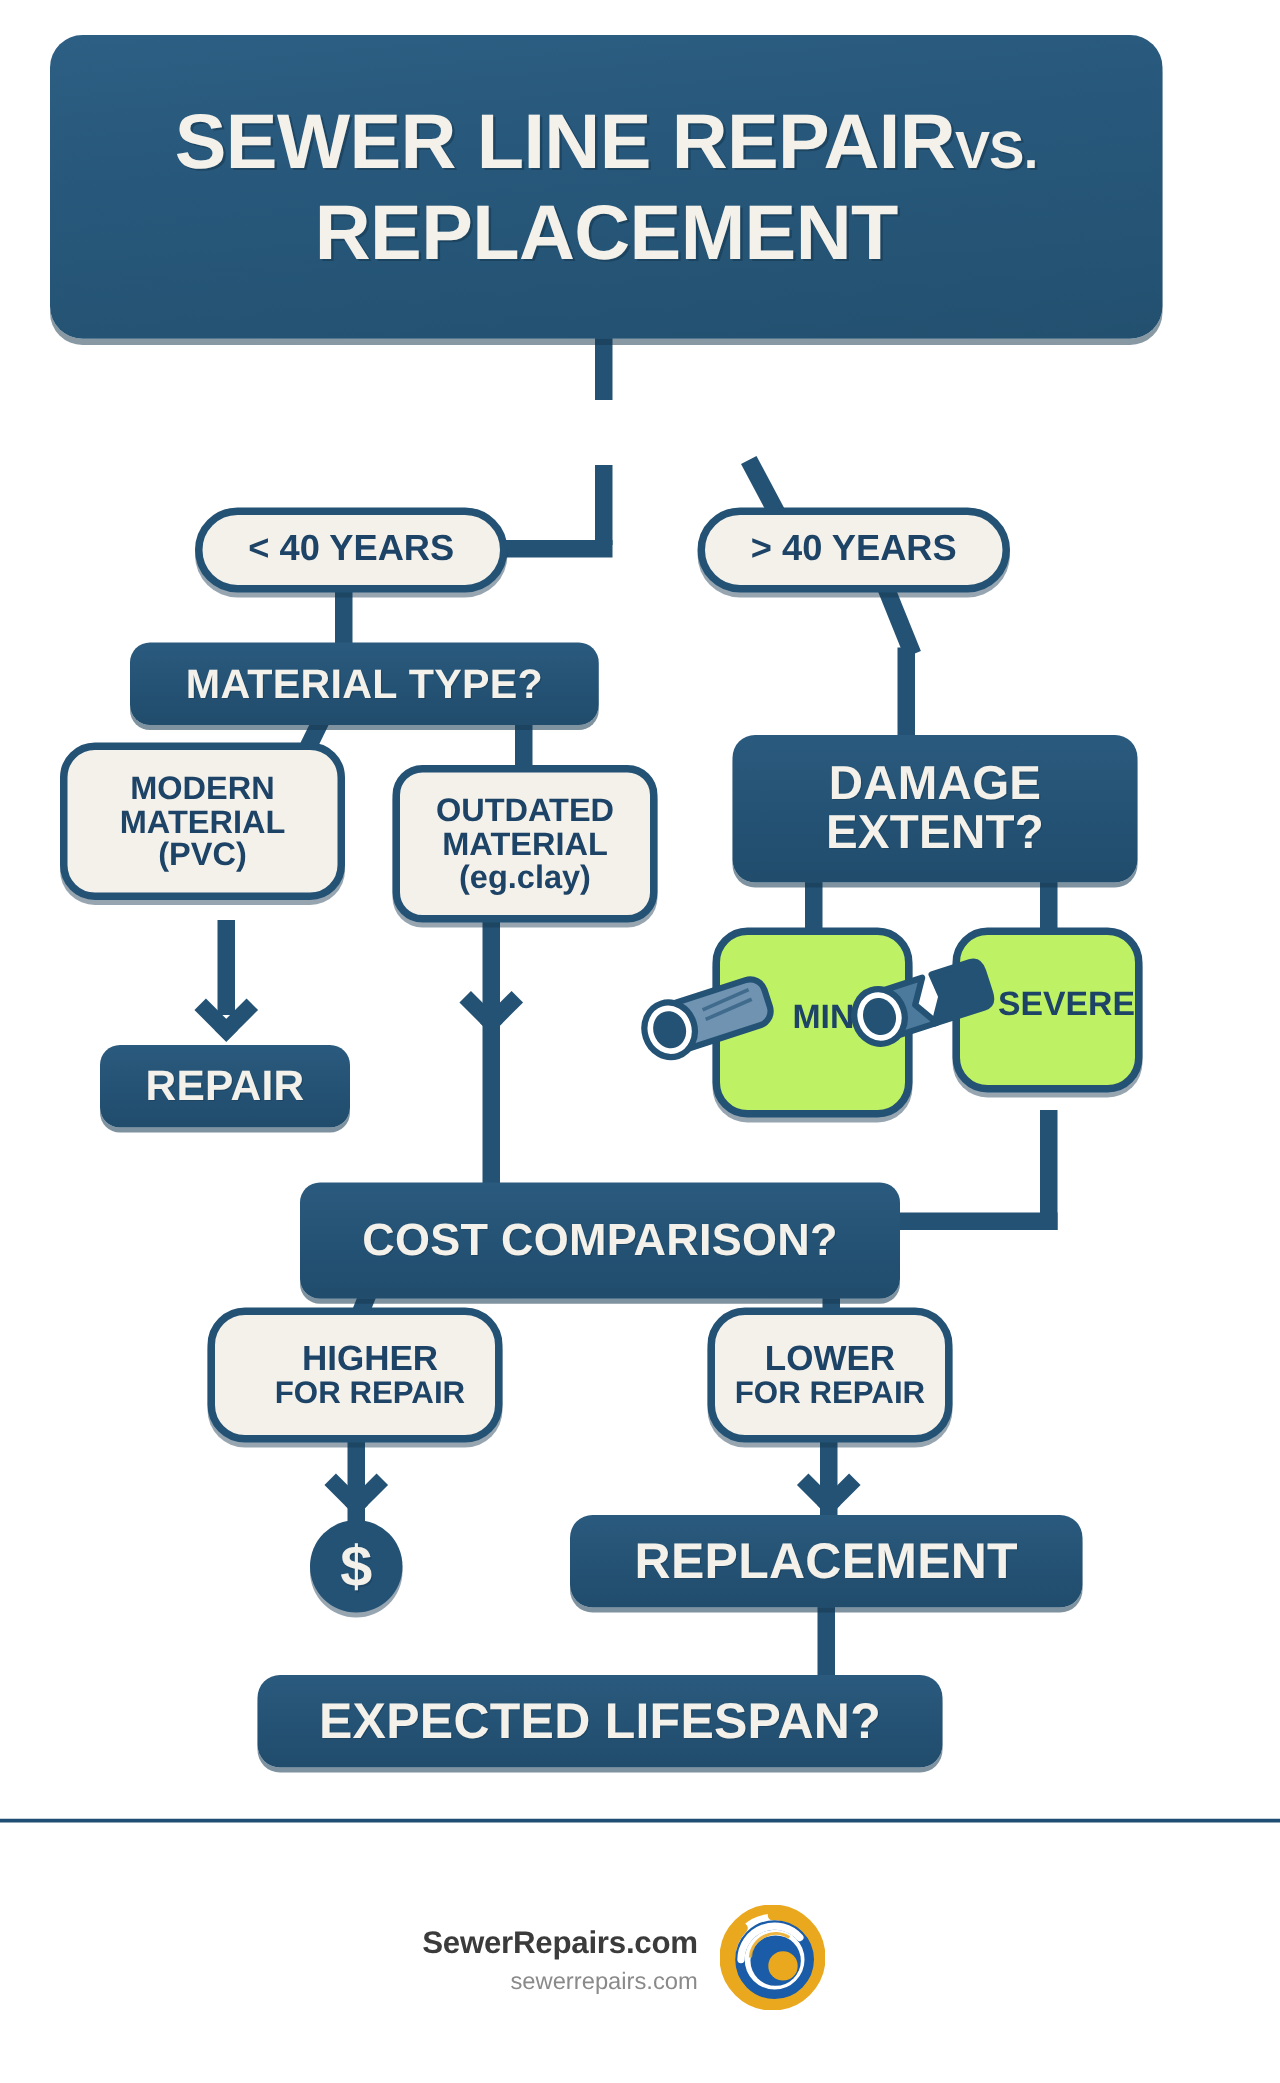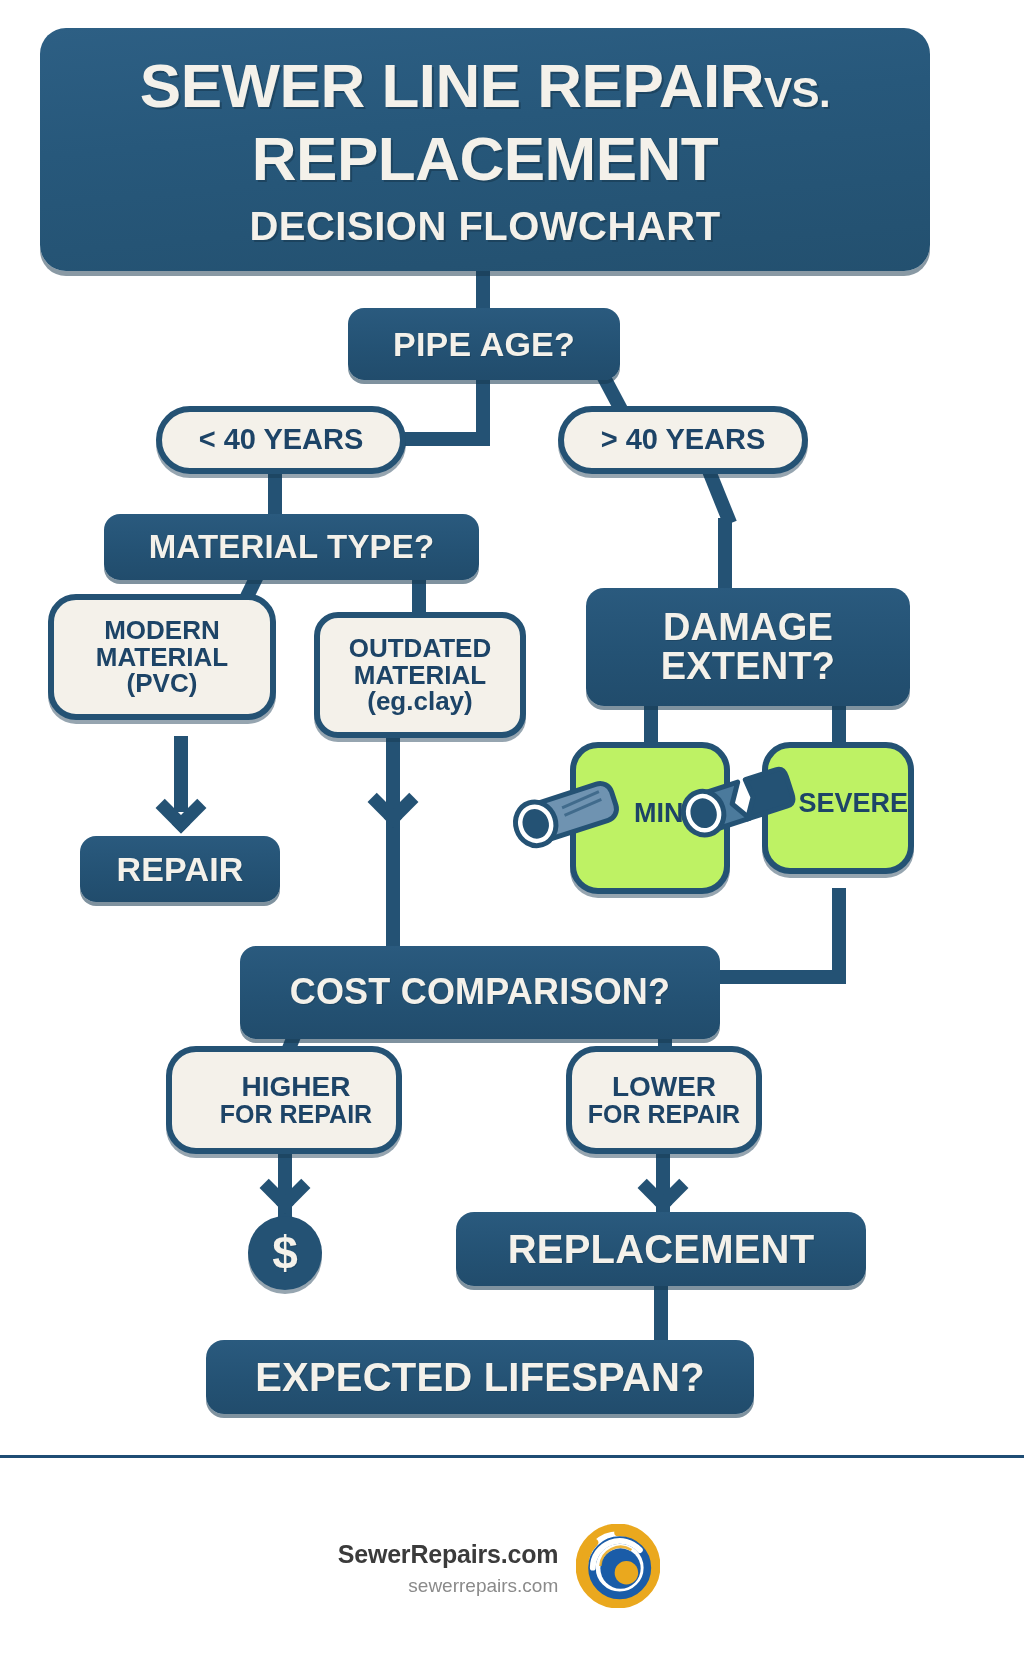--- a/index.html
+++ b/index.html
@@ -184,21 +184,20 @@
 </head>
 <body>
 
 <div id="canvas">
 
   <div id="title-card">
     <div id="title-line1">
       <span>SEWER LINE REPAIR</span><span class="vs">VS.</span>
     </div>
     <div id="title-line2">REPLACEMENT</div>
-    <div id="title-line3">DECISION FLOWCHART</div>
   </div>
 
   <div class="conn" style="left:476px; top:262px; width:14px; height:58px;"></div>
 
   <div class="conn" style="left:476px; top:372px; width:14px; height:64px;"></div>
 
   <div class="conn" style="left:392px; top:432px; width:98px; height:14px;"></div>
 
   <div class="conn" style="left:592px; top:368px; width:14px; height:52px; transform:rotate(-28deg); transform-origin:top center;"></div>
 
@@ -228,23 +227,20 @@
   <div class="conn" style="left:658px; top:1004px; width:14px; height:48px;"></div>
 
   <div class="conn" style="left:278px; top:1152px; width:14px; height:70px;"></div>
   <div class="chev" style="left:267px; top:1170px;"></div>
 
   <div class="conn" style="left:656px; top:1152px; width:14px; height:66px;"></div>
   <div class="chev" style="left:645px; top:1170px;"></div>
 
   <div class="conn" style="left:654px; top:1282px; width:14px; height:64px;"></div>
 
-  <div class="node dark" id="n-pipe-age">
-    <span>PIPE AGE?</span>
-  </div>
 
   <div class="node light pill" id="n-lt40">
     <span>&lt; 40 YEARS</span>
   </div>
 
   <div class="node light pill" id="n-gt40">
     <span>&gt; 40 YEARS</span>
   </div>
 
   <div class="node dark" id="n-material">

